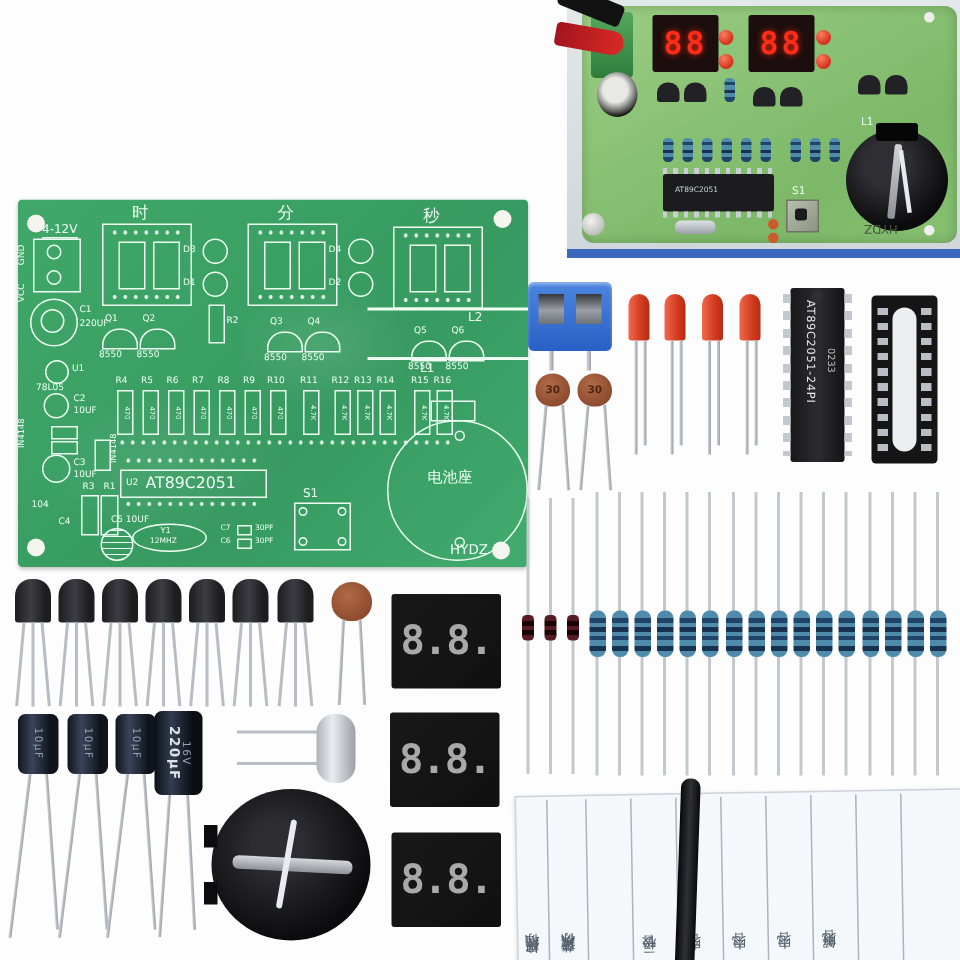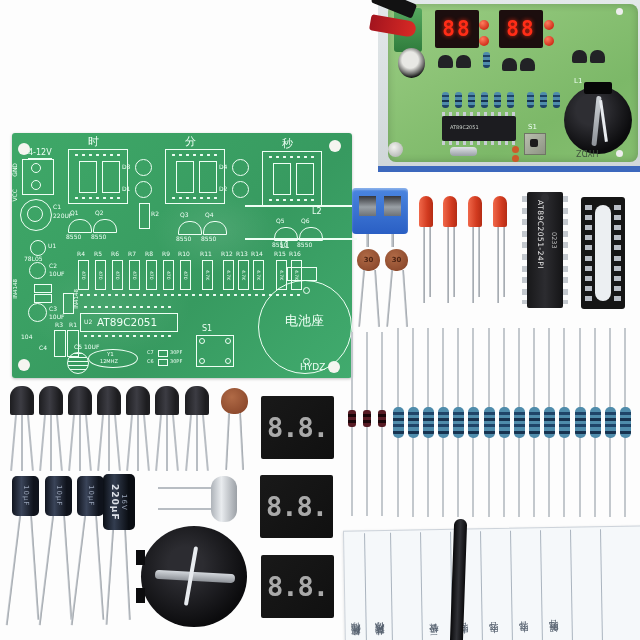--- a/index.html
+++ b/index.html
@@ -230,21 +230,21 @@
 
     <div class="silk" style="left:190px;top:192px;font-size:8px">S1</div>
     <div class="sbox" style="left:184px;top:202px;width:36px;height:30px">
       <div class="scir" style="left:2px;top:2px;width:4px;height:4px;border-width:1px"></div>
         <div class="scir" style="right:2px;top:2px;width:4px;height:4px;border-width:1px"></div>
       <div class="scir" style="left:2px;bottom:2px;width:4px;height:4px;border-width:1px"></div>
         <div class="scir" style="right:2px;bottom:2px;width:4px;height:4px;border-width:1px"></div>
     </div>
     <div class="sbox" style="left:275px;top:134px;width:28px;height:12px"></div>
     <div class="scir" style="left:246px;top:147px;width:92px;height:92px">
-      <div class="silk" style="left:26px;top:33px;font-size:13px">电池座</div>
+      <div class="silk" style="left:26px;top:33px;font-size:10px">电池座</div>
       <div class="scir" style="left:44px;top:6px;width:5px;height:5px;border-width:1px"></div>
       <div class="scir" style="left:44px;bottom:8px;width:5px;height:5px;border-width:1px"></div>
     </div>
     <div class="silk" style="left:288px;top:230px;font-size:9px">HYDZ</div>
   </div>
 
   <div class="inset">
     <div class="iboard"></div>
     <div class="abs" style="left:0;top:166px;width:262px;height:6px;background:#3c68bd"></div>
     <div class="abs" style="left:238px;top:8px;width:7px;height:7px;border-radius:50%;background:#eee"></div>

